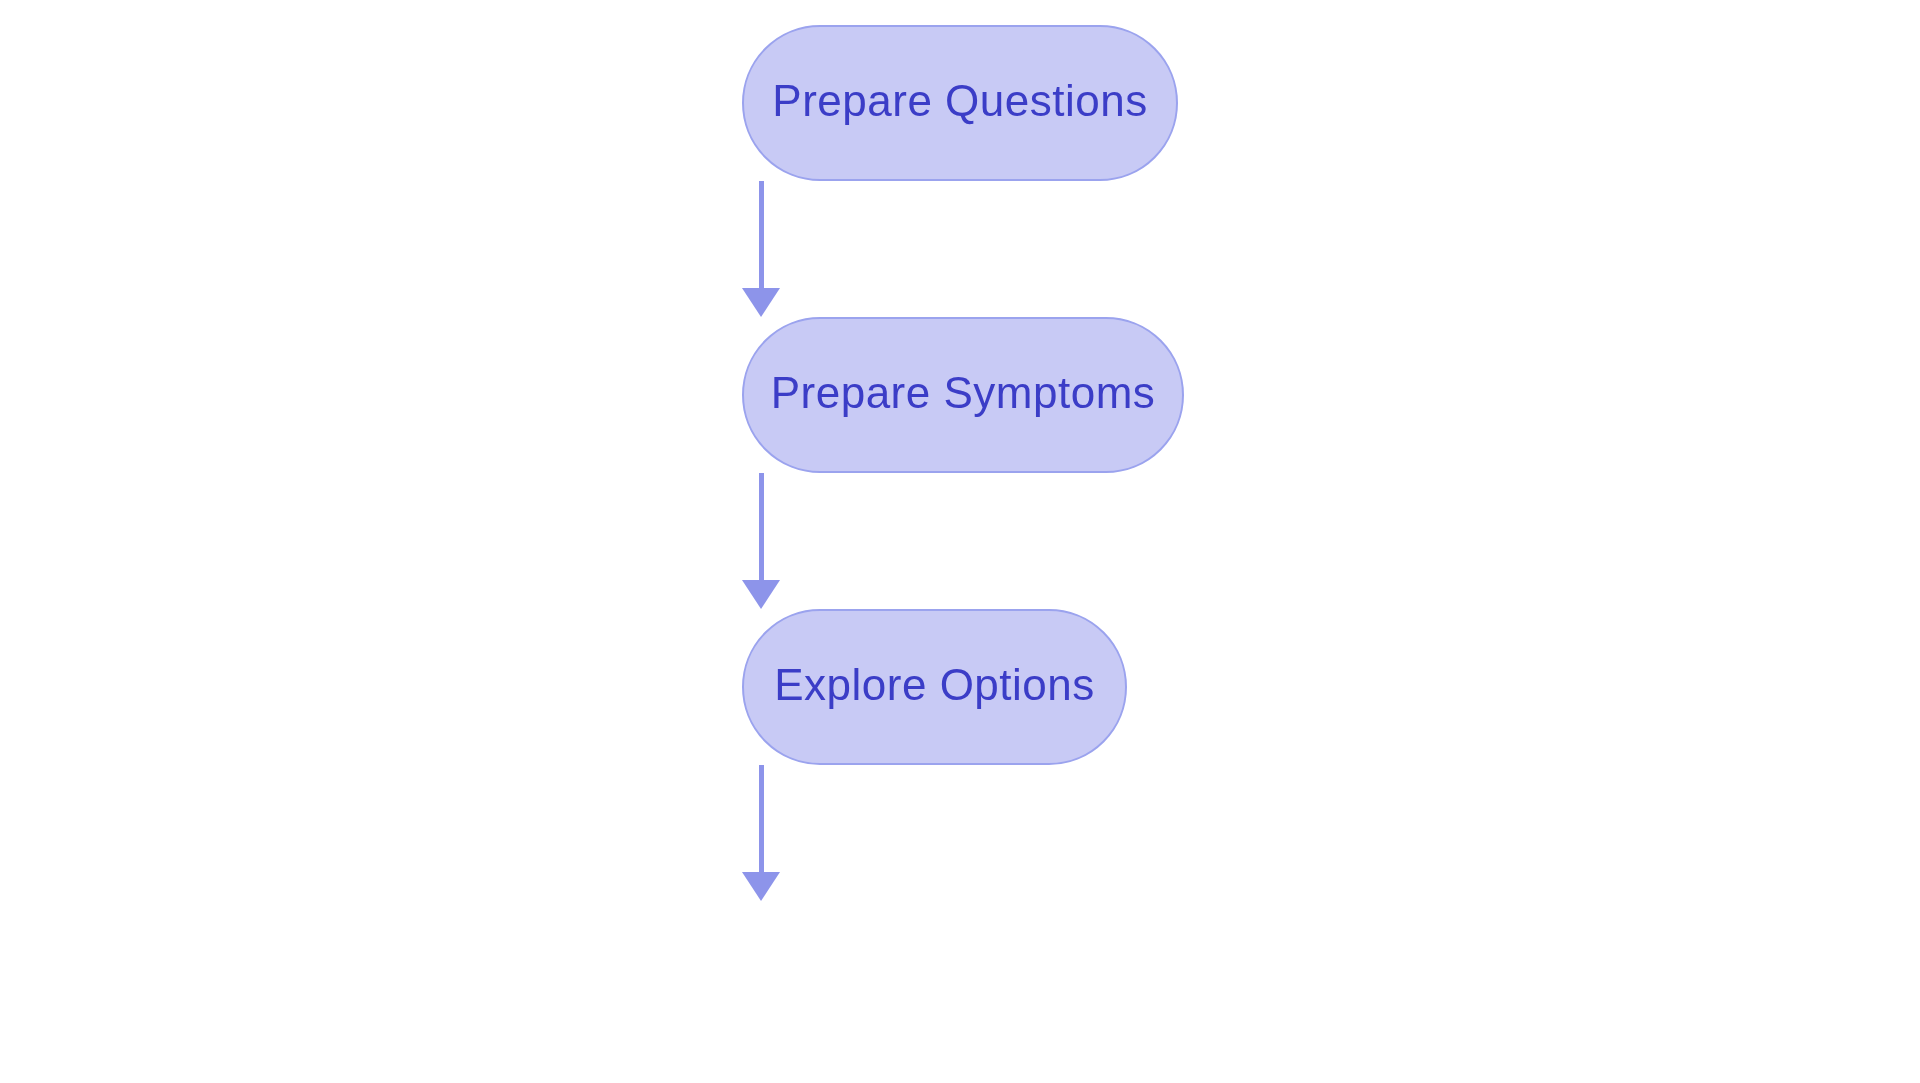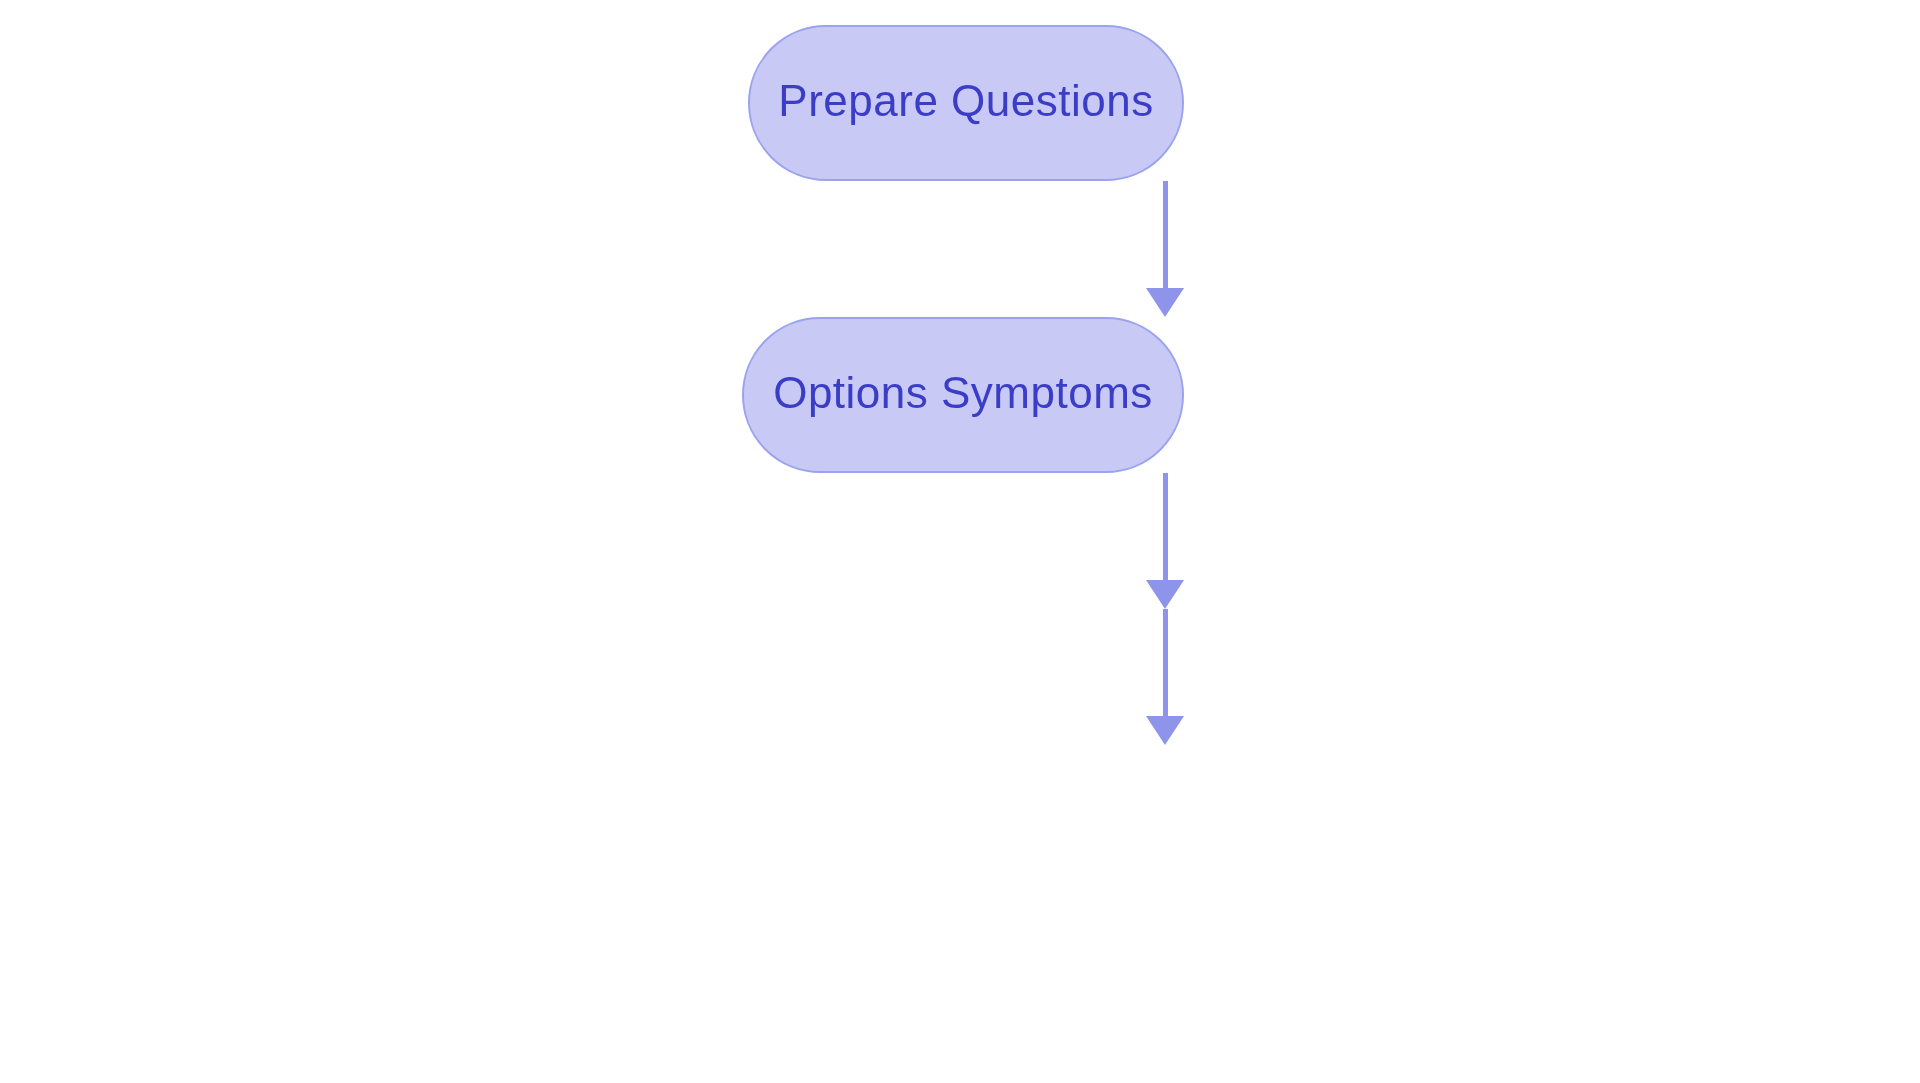--- a/index.html
+++ b/index.html
@@ -27,21 +27,21 @@
     background: var(--background);
   }
 
   .flow-column {
     position: absolute;
     top: 25px;
     left: 963px;
     transform: translateX(-50%);
     display: flex;
     flex-direction: column;
-    align-items: flex-end;
+    align-items: flex-start;
   }
 
   .node {
     height: 156px;
     border-radius: 78px;
     background: var(--node-fill);
     border: 2px solid var(--node-border);
     display: flex;
     align-items: center;
     justify-content: center;
@@ -94,28 +94,31 @@
     <div class="node node-0">
       <span class="node-label">Prepare Questions</span>
     </div>
 
     <div class="arrow">
       <div class="arrow-line"></div>
       <div class="arrow-head"></div>
     </div>
 
     <div class="node node-1">
-      <span class="node-label">Options Symptoms</span>
+      <span class="node-label">Prepare Symptoms</span>
     </div>
 
     <div class="arrow">
       <div class="arrow-line"></div>
       <div class="arrow-head"></div>
     </div>
 
+    <div class="node node-2">
+      <span class="node-label">Explore Options</span>
+    </div>
 
     <div class="arrow">
       <div class="arrow-line"></div>
       <div class="arrow-head"></div>
     </div>
 
 
   </div>
 </div>
 

